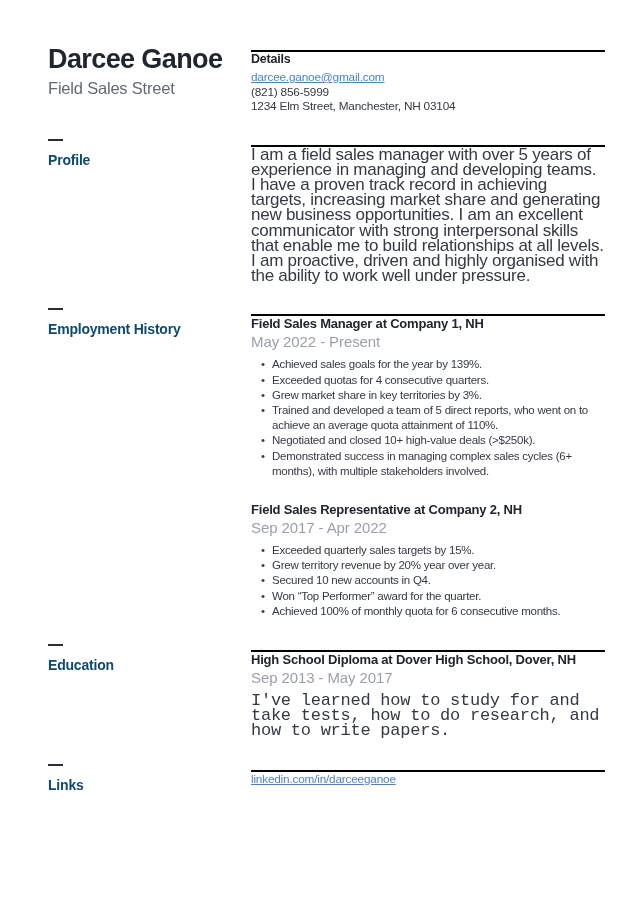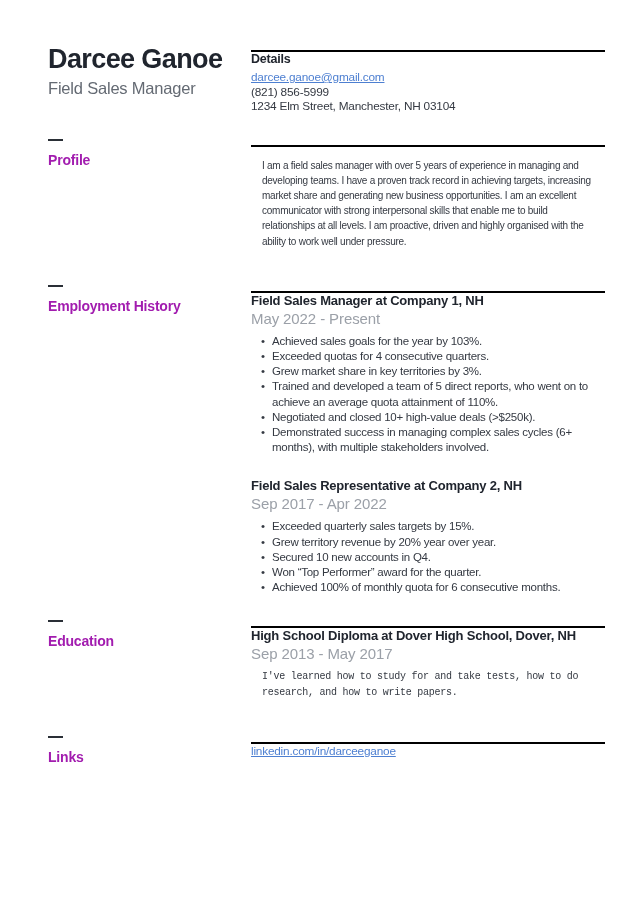--- a/index.html
+++ b/index.html
@@ -65,28 +65,28 @@
   .dash {
     width: 15px;
     height: 2px;
     background: #2a2f36;
     margin: 0 0 11px 0;
   }
   .section-label {
     margin: 0;
     font-size: 14px;
     font-weight: bold;
-    color: #a21caf;
+    color: #0c4a6e;
     letter-spacing: -0.2px;
   }
 
   
   .body-text {
-    margin: 11px;
-    font-size: 10px;
+    margin: 0;
+    font-size: 17px;
     line-height: 15.2px;
     letter-spacing: -0.25px;
     color: #343942;
   }
 
   
   .job + .job { margin-top: 23px; }
   .item-title {
     margin: 0;
     font-size: 13px;
@@ -122,21 +122,21 @@
   .edu-text { margin-top: 9px; font-family: Liberation Mono, monospace; }
 </style>
 </head>
 <body>
 
 <div class="page">
 
   <div class="row">
     <div class="col-left">
       <h1 class="name">Darcee Ganoe</h1>
-      <div class="subtitle">Field Sales Manager</div>
+      <div class="subtitle">Field Sales Street</div>
     </div>
     <div class="col-right ruled">
       <h3 class="details-heading">Details</h3>
       <div class="detail-line">
         <a class="link">darcee.ganoe@gmail.com</a>
       </div>
       <div class="detail-line">(821) 856-5999</div>
       <div class="detail-line">1234 Elm Street, Manchester, NH 03104</div>
     </div>
   </div>
@@ -155,21 +155,21 @@
     <div class="col-left">
       <div class="dash"></div>
       <h2 class="section-label">Employment History</h2>
     </div>
     <div class="col-right ruled">
 
       <div class="job">
         <h4 class="item-title">Field Sales Manager at Company 1, NH</h4>
         <div class="item-dates">May 2022 - Present</div>
         <ul class="bullets">
-          <li>Achieved sales goals for the year by 103%.</li>
+          <li>Achieved sales goals for the year by 139%.</li>
           <li>Exceeded quotas for 4 consecutive quarters.</li>
           <li>Grew market share in key territories by 3%.</li>
           <li>Trained and developed a team of 5 direct reports, who went on to achieve an average quota attainment of 110%.</li>
           <li>Negotiated and closed 10+ high-value deals (&gt;$250k).</li>
           <li>Demonstrated success in managing complex sales cycles (6+ months), with multiple stakeholders involved.</li>
         </ul>
       </div>
 
       <div class="job">
         <h4 class="item-title">Field Sales Representative at Company 2, NH</h4>

